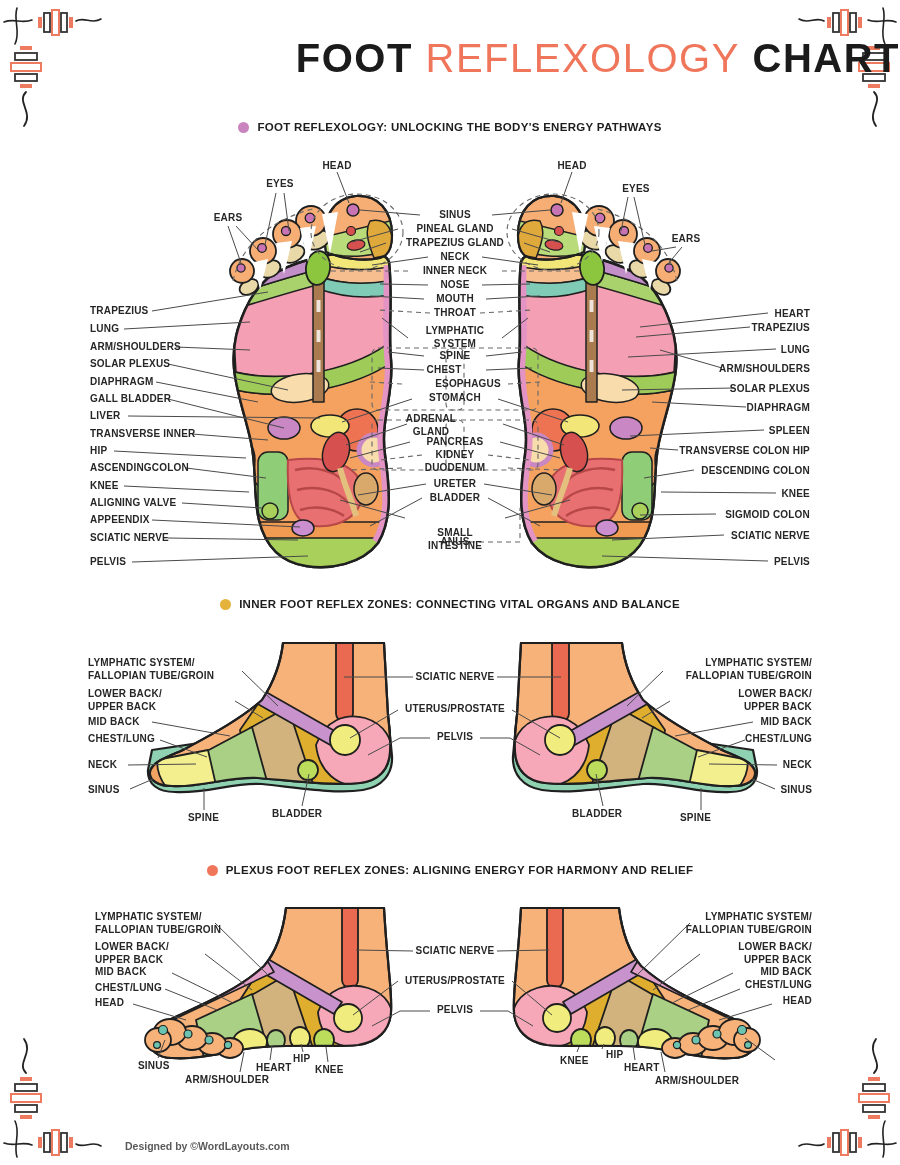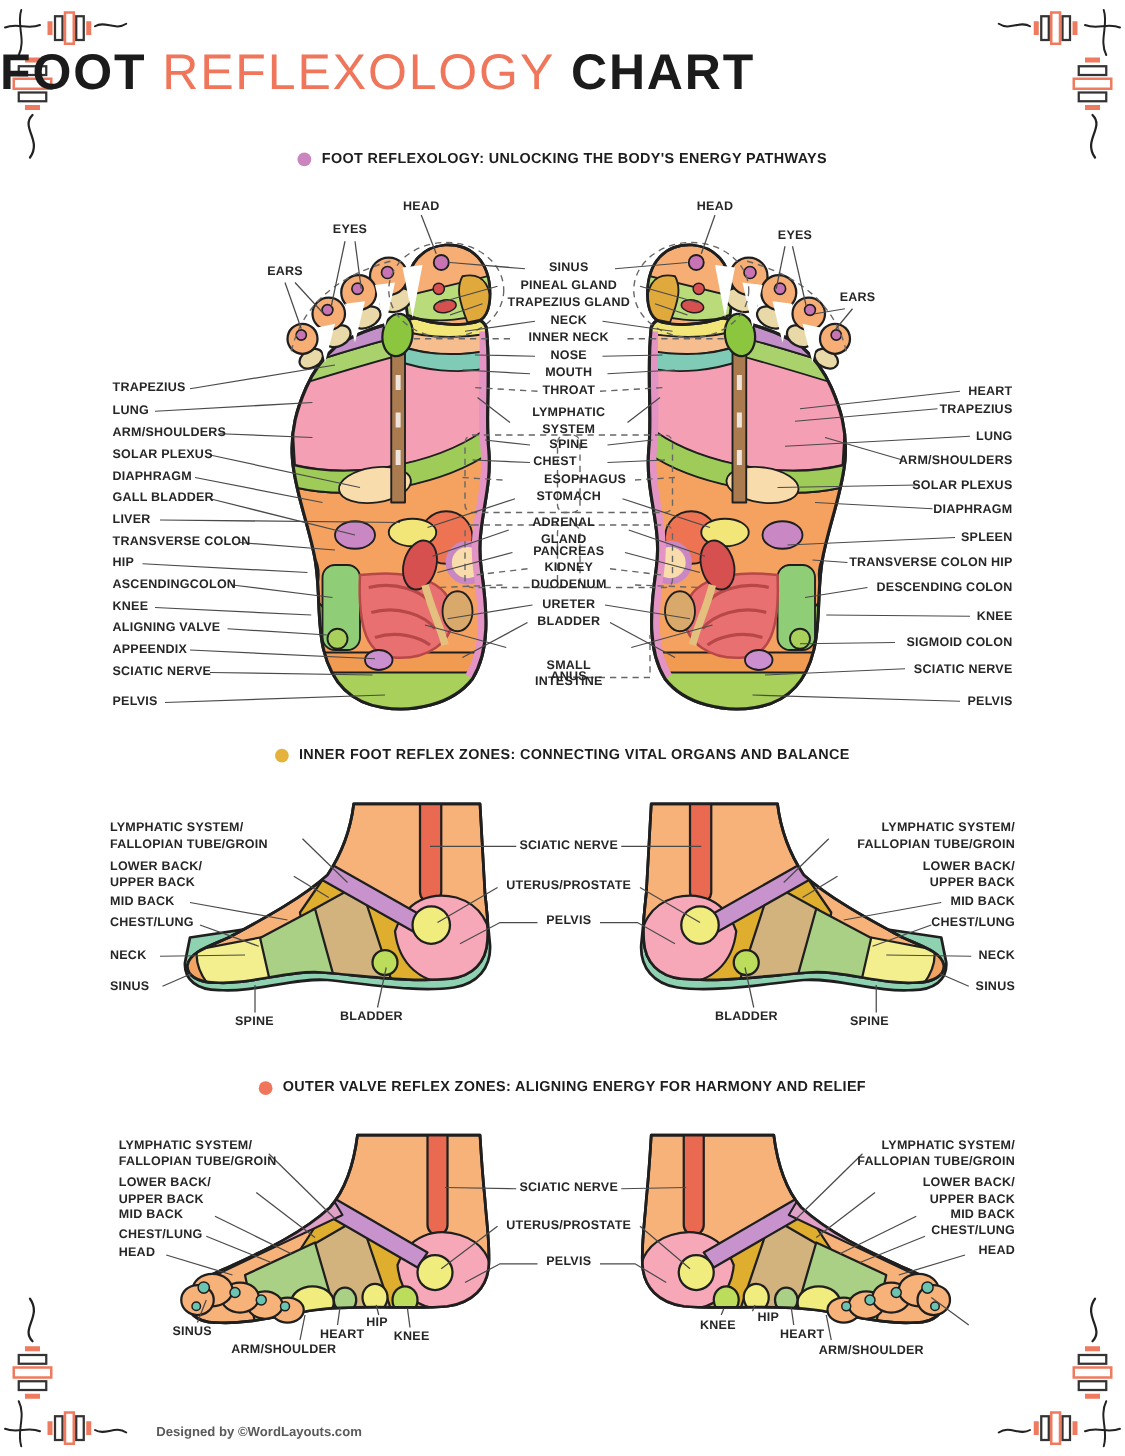--- a/index.html
+++ b/index.html
@@ -1,19 +1,19 @@
 <!DOCTYPE html>
 <html><head>
 <meta charset="utf-8">
 <style>
   html,body{margin:0;padding:0;background:#fff;}
   #page{position:relative;width:900px;height:1165px;background:#fff;overflow:hidden;
         font-family:"Liberation Sans",sans-serif;color:#222;}
   #art{position:absolute;left:0;top:0;}
-  .ttl{position:absolute;top:36px;left:0;width:100%;text-align:left;font-size:40px;
+  .ttl{position:absolute;top:36px;left:0;width:100%;text-align:right;font-size:40px;
        letter-spacing:1.5px;font-weight:800;color:#1b1b1b;}
   .ttl .accent{font-weight:400;}
   .sub{position:absolute;top:88px;left:0;width:100%;text-align:center;font-size:13.5px;
        letter-spacing:2.4px;font-weight:500;color:#2e2e2e;}
   .shead{position:absolute;left:0;width:100%;display:flex;justify-content:center;align-items:center;
          gap:8px;font-size:11.5px;font-weight:700;letter-spacing:.3px;color:#1d1d1d;}
   .shead .dot{width:11px;height:11px;border-radius:50%;flex:0 0 auto;}
   .lb{position:absolute;font-size:10px;font-weight:600;letter-spacing:.2px;color:#262626;
       line-height:1.25;white-space:nowrap;}
   .lb.wr{white-space:normal;}
@@ -349,21 +349,21 @@
 <div class="lb lbc" style="left:614px;top:183px;width:44px">EYES</div>
 <div class="lb lbc" style="left:664px;top:233px;width:44px">EARS</div>
 
 <div class="lb" style="left:90px;top:305px">TRAPEZIUS</div>
 <div class="lb" style="left:90px;top:323px">LUNG</div>
 <div class="lb" style="left:90px;top:341px">ARM/SHOULDERS</div>
 <div class="lb" style="left:90px;top:358px">SOLAR PLEXUS</div>
 <div class="lb" style="left:90px;top:376px">DIAPHRAGM</div>
 <div class="lb" style="left:90px;top:393px">GALL BLADDER</div>
 <div class="lb" style="left:90px;top:410px">LIVER</div>
-<div class="lb" style="left:90px;top:428px">TRANSVERSE COLON</div>
+<div class="lb" style="left:90px;top:428px">TRANSVERSE INNER</div>
 <div class="lb" style="left:90px;top:445px">HIP</div>
 <div class="lb" style="left:90px;top:462px">ASCENDINGCOLON</div>
 <div class="lb" style="left:90px;top:480px">KNEE</div>
 <div class="lb" style="left:90px;top:497px">ALIGNING VALVE</div>
 <div class="lb" style="left:90px;top:514px">APPEENDIX</div>
 <div class="lb" style="left:90px;top:532px">SCIATIC NERVE</div>
 <div class="lb" style="left:90px;top:556px">PELVIS</div>
 
 <div class="lb lbc" style="left:392px;top:209px;width:126px">SINUS</div>
 <div class="lb lbc" style="left:392px;top:223px;width:126px">PINEAL GLAND</div>
@@ -371,21 +371,21 @@
 <div class="lb lbc" style="left:392px;top:251px;width:126px">NECK</div>
 <div class="lb lbc" style="left:392px;top:265px;width:126px">INNER NECK</div>
 <div class="lb lbc" style="left:392px;top:279px;width:126px">NOSE</div>
 <div class="lb lbc" style="left:392px;top:293px;width:126px">MOUTH</div>
 <div class="lb lbc" style="left:392px;top:307px;width:126px">THROAT</div>
 <div class="lb lbc wr" style="left:419px;top:325px;width:72px">LYMPHATIC SYSTEM</div>
 <div class="lb lbc" style="left:392px;top:350px;width:126px">SPINE</div>
 <div class="lb lbc" style="left:392px;top:364px;width:104px">CHEST</div>
 <div class="lb lbc" style="left:392px;top:378px;width:152px">ESOPHAGUS</div>
 <div class="lb lbc" style="left:392px;top:392px;width:126px">STOMACH</div>
-<div class="lb lbc wr" style="left:415px;top:413px;width:72px">ADRENAL GLAND</div>
+<div class="lb lbc wr" style="left:395px;top:413px;width:72px">ADRENAL GLAND</div>
 <div class="lb lbc" style="left:392px;top:436px;width:126px">PANCREAS</div>
 <div class="lb lbc" style="left:392px;top:449px;width:126px">KIDNEY</div>
 <div class="lb lbc" style="left:392px;top:462px;width:126px">DUODENUM</div>
 <div class="lb lbc" style="left:392px;top:478px;width:126px">URETER</div>
 <div class="lb lbc" style="left:392px;top:492px;width:126px">BLADDER</div>
 <div class="lb lbc wr" style="left:419px;top:527px;width:72px">SMALL INTESTINE</div>
 <div class="lb lbc" style="left:392px;top:536px;width:126px">ANUS</div>
 
 <div class="lb lbr" style="right:90px;top:308px">HEART</div>
 <div class="lb lbr" style="right:90px;top:322px">TRAPEZIUS</div>
@@ -423,21 +423,21 @@
 <div class="lb lbr wr" style="right:88px;top:688px;width:80px">LOWER BACK/ UPPER BACK</div>
 <div class="lb lbr" style="right:88px;top:716px">MID BACK</div>
 <div class="lb lbr" style="right:88px;top:733px">CHEST/LUNG</div>
 <div class="lb lbr" style="right:88px;top:759px">NECK</div>
 <div class="lb lbr" style="right:88px;top:784px">SINUS</div>
 <div class="lb" style="left:572px;top:808px">BLADDER</div>
 <div class="lb" style="left:680px;top:812px">SPINE</div>
 
 <div class="shead" style="top:864px">
   <span class="dot" style="background:#F0765B"></span>
-  <span>OUTER VALVE REFLEX ZONES: ALIGNING ENERGY FOR HARMONY AND RELIEF</span>
+  <span>PLEXUS FOOT REFLEX ZONES: ALIGNING ENERGY FOR HARMONY AND RELIEF</span>
 </div>
 
 <div class="lb wr" style="left:95px;top:911px;width:134px">LYMPHATIC SYSTEM/ FALLOPIAN TUBE/GROIN</div>
 <div class="lb wr" style="left:95px;top:941px;width:80px">LOWER BACK/ UPPER BACK</div>
 <div class="lb" style="left:95px;top:966px">MID BACK</div>
 <div class="lb" style="left:95px;top:982px">CHEST/LUNG</div>
 <div class="lb" style="left:95px;top:997px">HEAD</div>
 <div class="lb" style="left:138px;top:1060px">SINUS</div>
 <div class="lb" style="left:185px;top:1074px">ARM/SHOULDER</div>
 <div class="lb" style="left:256px;top:1062px">HEART</div>

